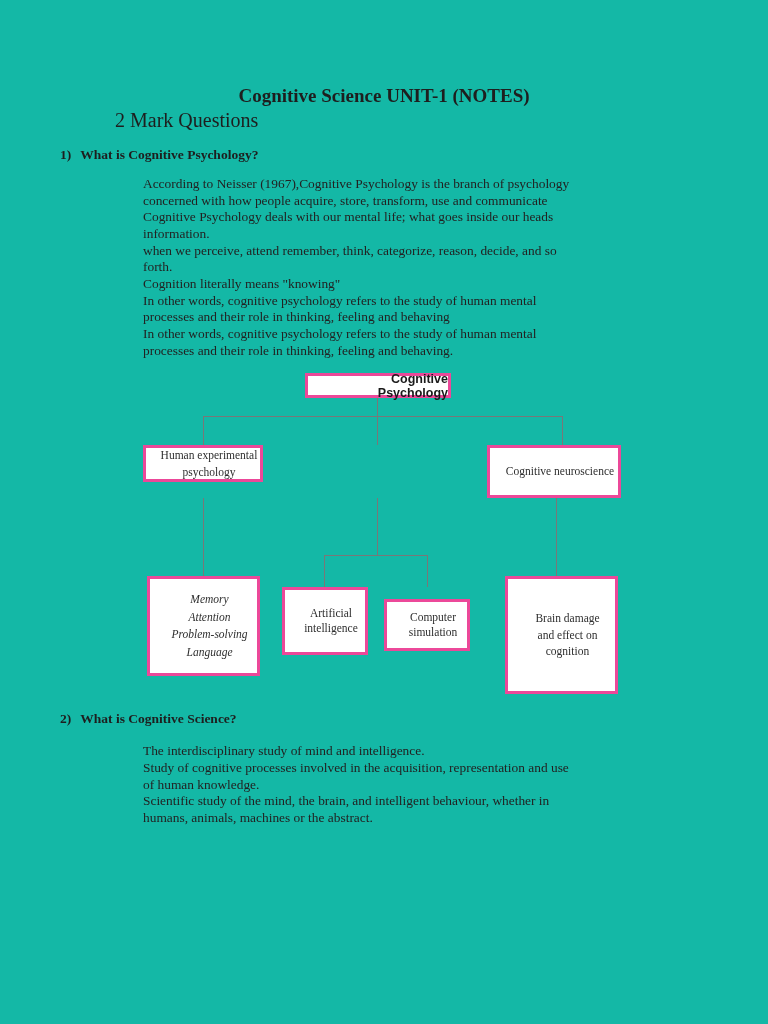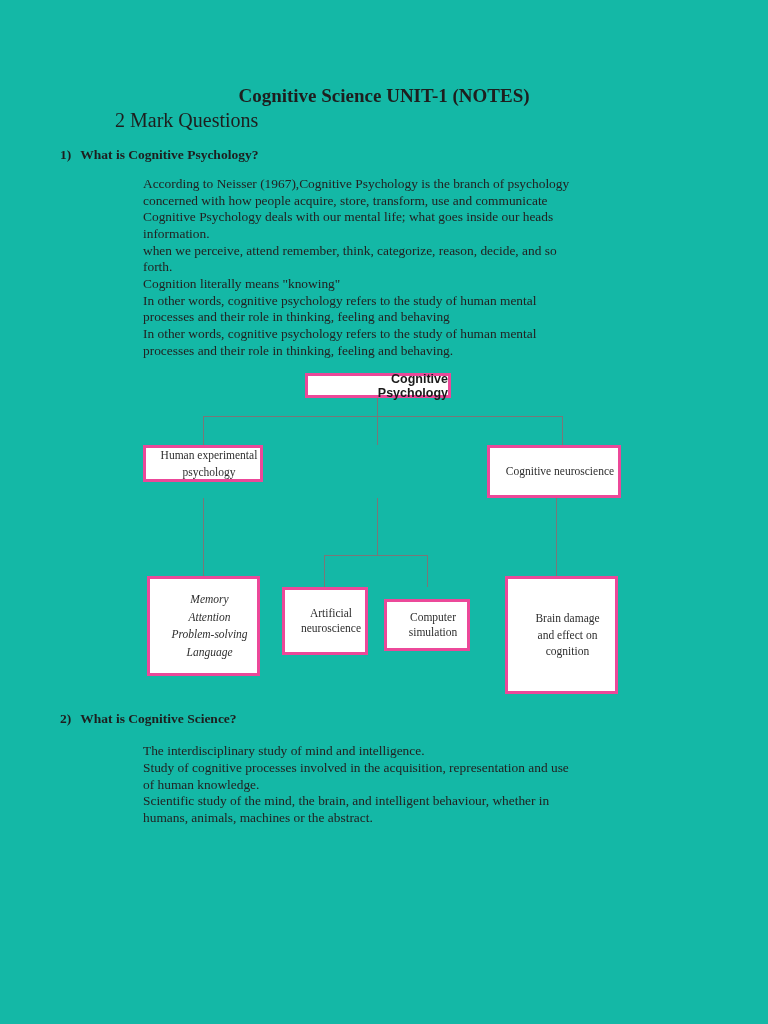--- a/index.html
+++ b/index.html
@@ -100,21 +100,21 @@
 
     <div class="dbox dbox-leaf-left">
       <span>Memory</span>
       <span>Attention</span>
       <span>Problem-solving</span>
       <span>Language</span>
     </div>
 
     <div class="dbox dbox-leaf-ai">
       <span>Artificial</span>
-      <span>neuroscience</span>
+      <span>intelligence</span>
     </div>
 
     <div class="dbox dbox-leaf-cs">
       <span>Computer</span>
       <span>simulation</span>
     </div>
 
     <div class="dbox dbox-leaf-brain">
       <span>Brain damage</span>
       <span>and effect on</span>

